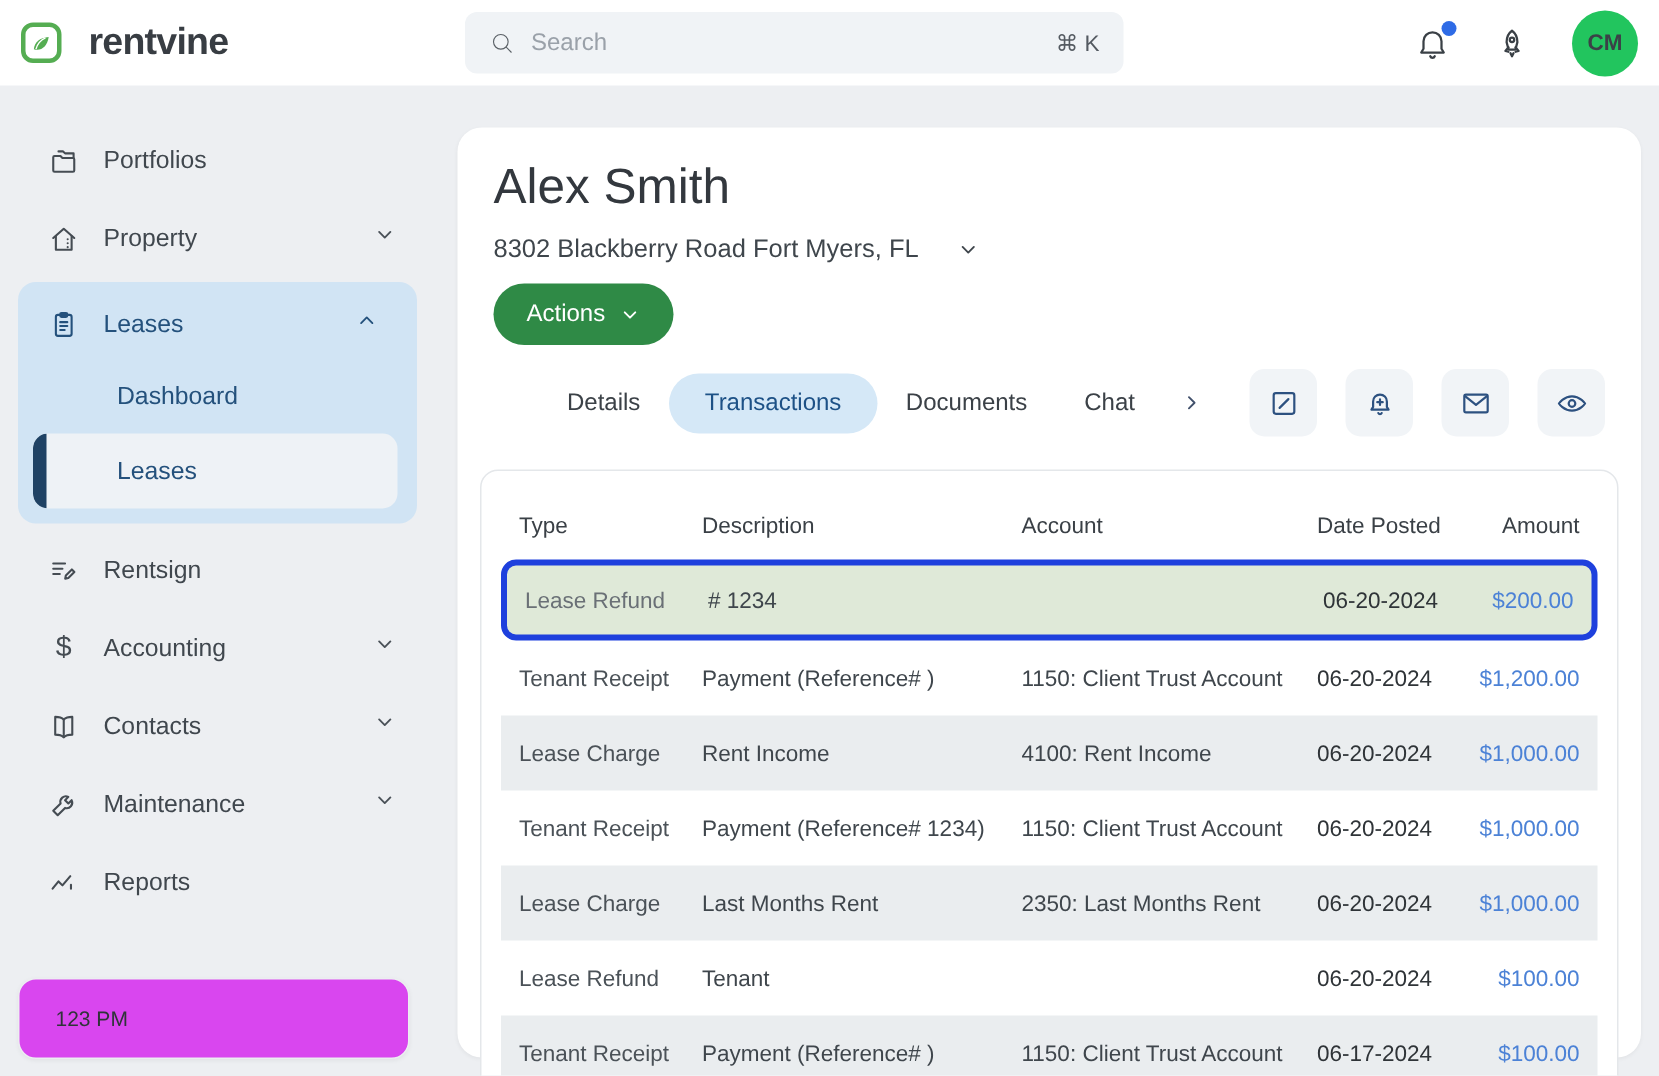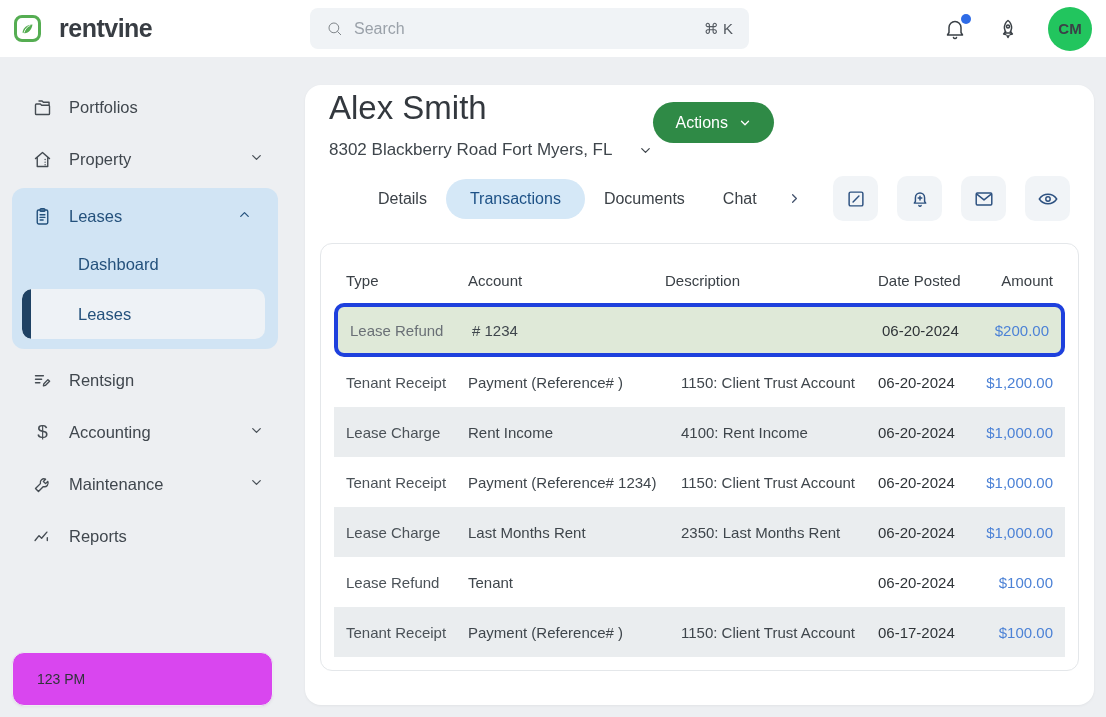--- a/index.html
+++ b/index.html
@@ -38,21 +38,21 @@
   .leases-group .side-item svg { stroke:#24517c; }
   .leases-group .chev svg { stroke:#24517c; }
   .sub-item { display:flex; align-items:center; height:44px; padding-left:66px; font-size:16.5px; color:#24517c; cursor:pointer; }
   .sub-item-active { position:relative; height:50px; margin:3px 13px 0 10px; background:#eef2f6; border-radius:10px; display:flex; align-items:center; padding-left:56px; font-size:16.5px; color:#24517c; cursor:pointer; overflow:hidden; }
   .active-bar { position:absolute; left:0; top:0; bottom:0; width:9px; background:#1f4264; border-radius:10px 0 0 10px; }
 
   .pm-box { position:absolute; left:12px; bottom:11px; width:261px; height:54px; background:#d946ef; border:1px solid #eceef1; border-radius:12px; display:flex; align-items:center; padding-left:24px; font-size:14px; color:#2f3439; box-shadow:0 1px 3px rgba(0,0,0,0.05); cursor:pointer; z-index:3; }
 
   
   .card { position:absolute; left:305px; top:85px; width:789px; height:620px; background:#ffffff; border-radius:16px; box-shadow:0 1px 3px rgba(0,0,0,0.05); }
-  .card-head { display:flex; justify-content:flex-start; align-items:flex-start; padding:4px 24px 0 24px; }
+  .card-head { display:flex; justify-content:flex-start; align-items:flex-start; padding:20px 24px 0 24px;flex-direction:column; }
   .page-title { font-size:33px; font-weight:400; color:#33383e; }
   .subtitle-row { display:flex; align-items:center; gap:26px; margin-top:13px; cursor:pointer; }
   .subtitle { font-size:17px; color:#3f464c; }
   .subtitle-row svg { width:15px; height:15px; stroke:#3f464c; stroke-width:2; fill:none; stroke-linecap:round; stroke-linejoin:round; }
   .actions-btn { margin-top:13px; background:#2f8a46; color:#ffffff; border:none; border-radius:999px; height:41px; padding:0 22px; font-size:16px; font-family:inherit; display:flex; align-items:center; gap:10px; cursor:pointer; }
   .actions-btn svg { width:14px; height:14px; stroke:#ffffff; stroke-width:2.2; fill:none; stroke-linecap:round; stroke-linejoin:round; }
 
   .tabs-row { display:flex; align-items:center; margin-top:16px; padding:0 24px 0 54px;text-align:right; }
   .tab { padding:11px 19px; font-size:16px; color:#3b4147; border-radius:999px; cursor:pointer; white-space:nowrap; }
   .tab.active { background:#d5e8f7; color:#1d5186; padding:11px 24px; }
@@ -175,20 +175,30 @@
   </div>
   <div class="side-item">
     <span class="dollar">$</span>
     <span>Accounting</span>
     <span class="chev"><svg viewBox="0 0 24 24" fill="none">
           <path d="M6 9l6 6 6-6"></path>
         </svg></span>
   </div>
   <div class="side-item">
     <svg viewBox="0 0 24 24">
+        <path d="M12 6.5C10.5 5 8.5 4.5 5.5 4.5V18c3 0 5 .5 6.5 2 1.5-1.5 3.5-2 6.5-2V4.5c-3 0-5 .5-6.5 2z"></path>
+        <path d="M12 6.5V20"></path>
+      </svg>
+    <span>Contacts</span>
+    <span class="chev"><svg viewBox="0 0 24 24" fill="none">
+          <path d="M6 9l6 6 6-6"></path>
+        </svg></span>
+  </div>
+  <div class="side-item">
+    <svg viewBox="0 0 24 24">
         <path d="M15.5 6a4.2 4.2 0 0 0-5.9 5L4 16.6 7.4 20l5.6-5.6a4.2 4.2 0 0 0 5-5.9l-2.5 2.5-2.5-2.5z"></path>
       </svg>
     <span>Maintenance</span>
     <span class="chev"><svg viewBox="0 0 24 24" fill="none">
           <path d="M6 9l6 6 6-6"></path>
         </svg></span>
   </div>
   <div class="side-item">
     <svg viewBox="0 0 24 24">
         <path d="M3.5 16.5 8 11l3 3 6-7"></path>
@@ -256,22 +266,22 @@
             <path d="M2.5 12S6 6.8 12 6.8 21.5 12 21.5 12 18 17.2 12 17.2 2.5 12 2.5 12z"></path>
             <circle cx="12" cy="12" r="2.4"></circle>
           </svg>
       </button>
     </div>
   </div>
 
   <div class="table-wrap">
     <div class="thead">
       <div class="tc c-type">Type</div>
+      <div class="tc c-desc">Description</div>
       <div class="tc c-acct">Account</div>
-      <div class="tc c-desc">Description</div>
       <div class="tc c-date">Date Posted</div>
       <div class="tc c-amt">Amount</div>
     </div>
 
     <div class="trow hl">
       <div class="tc c-type">Lease Refund</div>
       <div class="tc c-desc"># 1234</div>
       <div class="tc c-acct"></div>
       <div class="tc c-date">06-20-2024</div>
       <div class="tc c-amt">$200.00</div>

